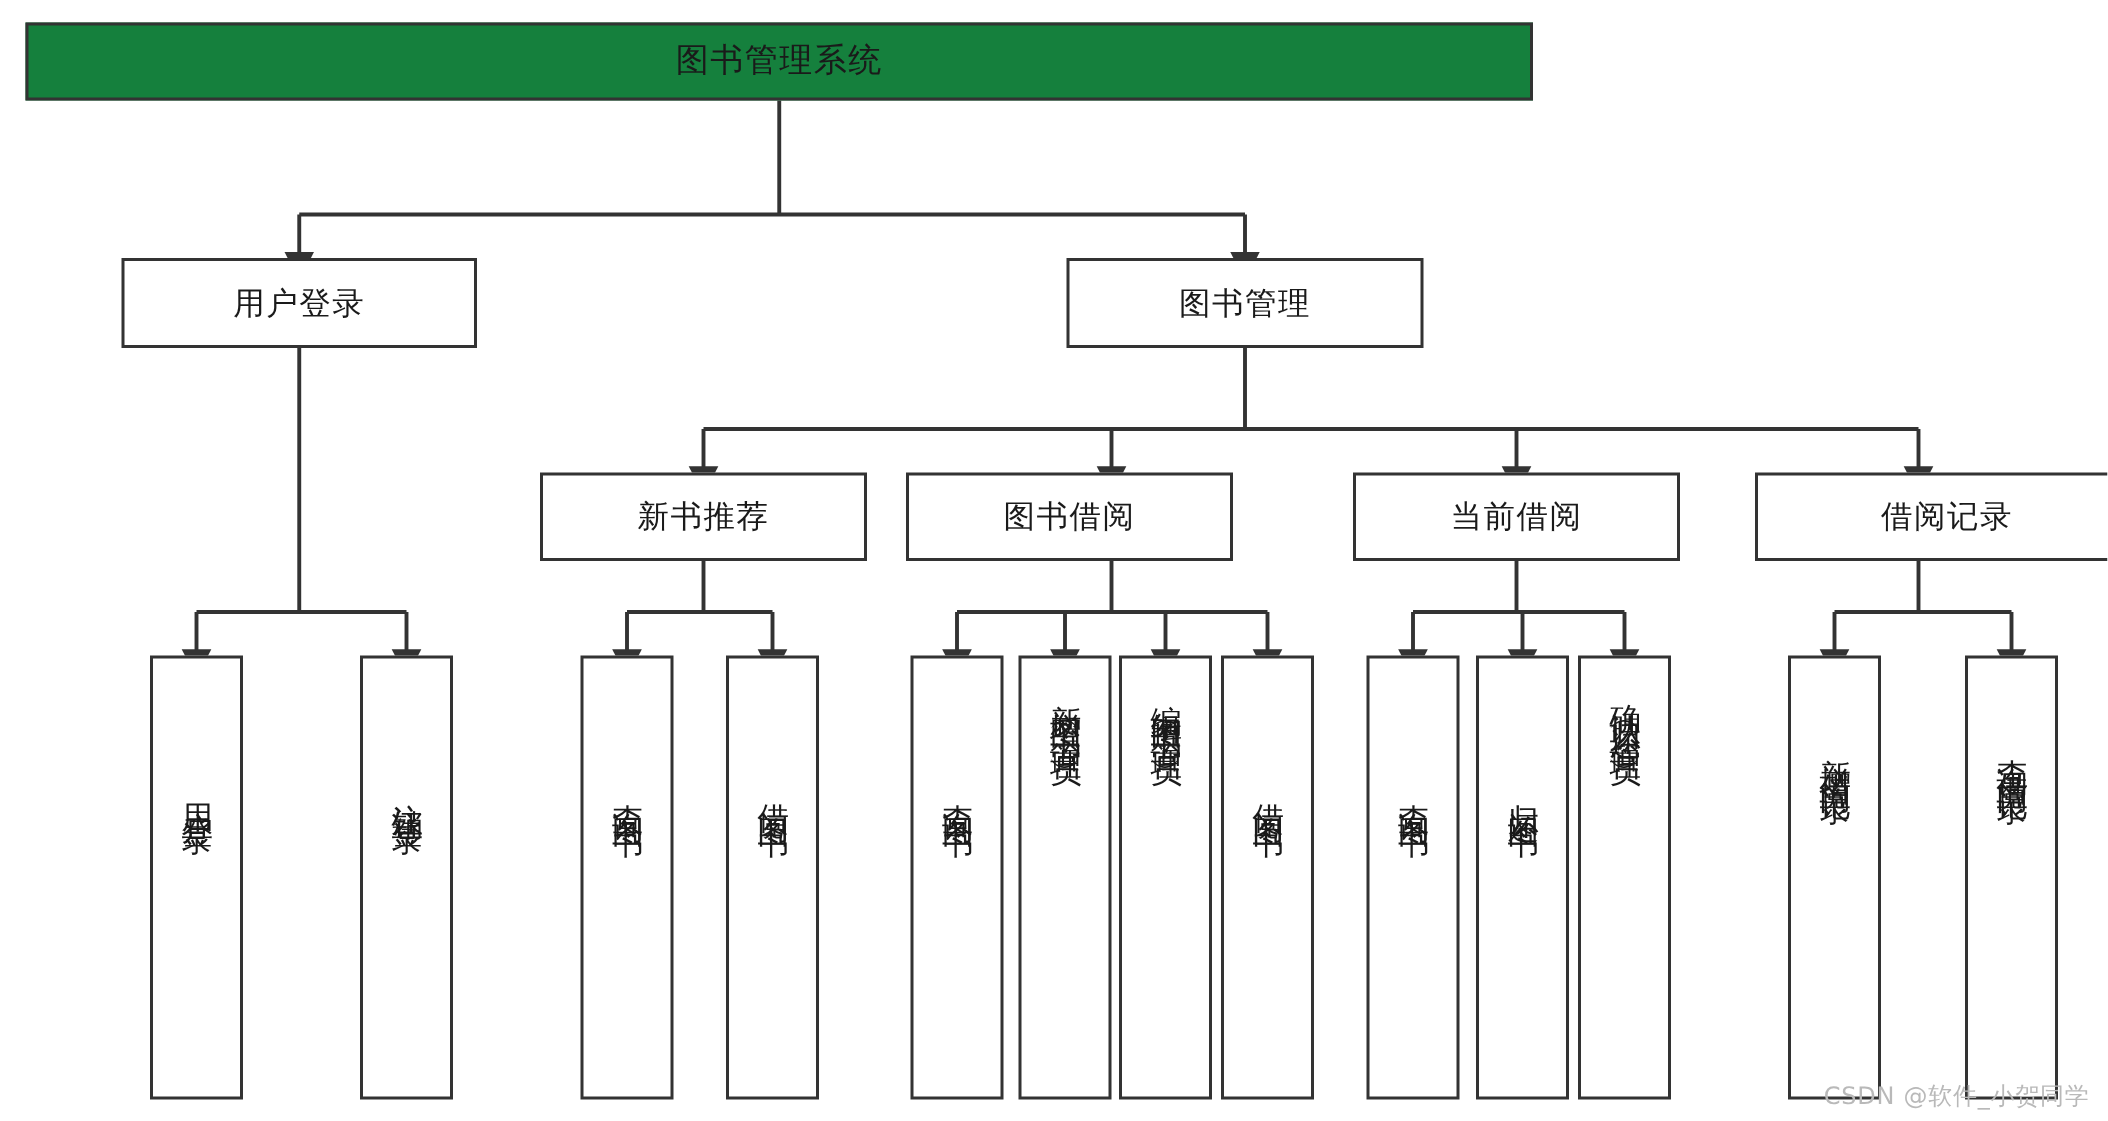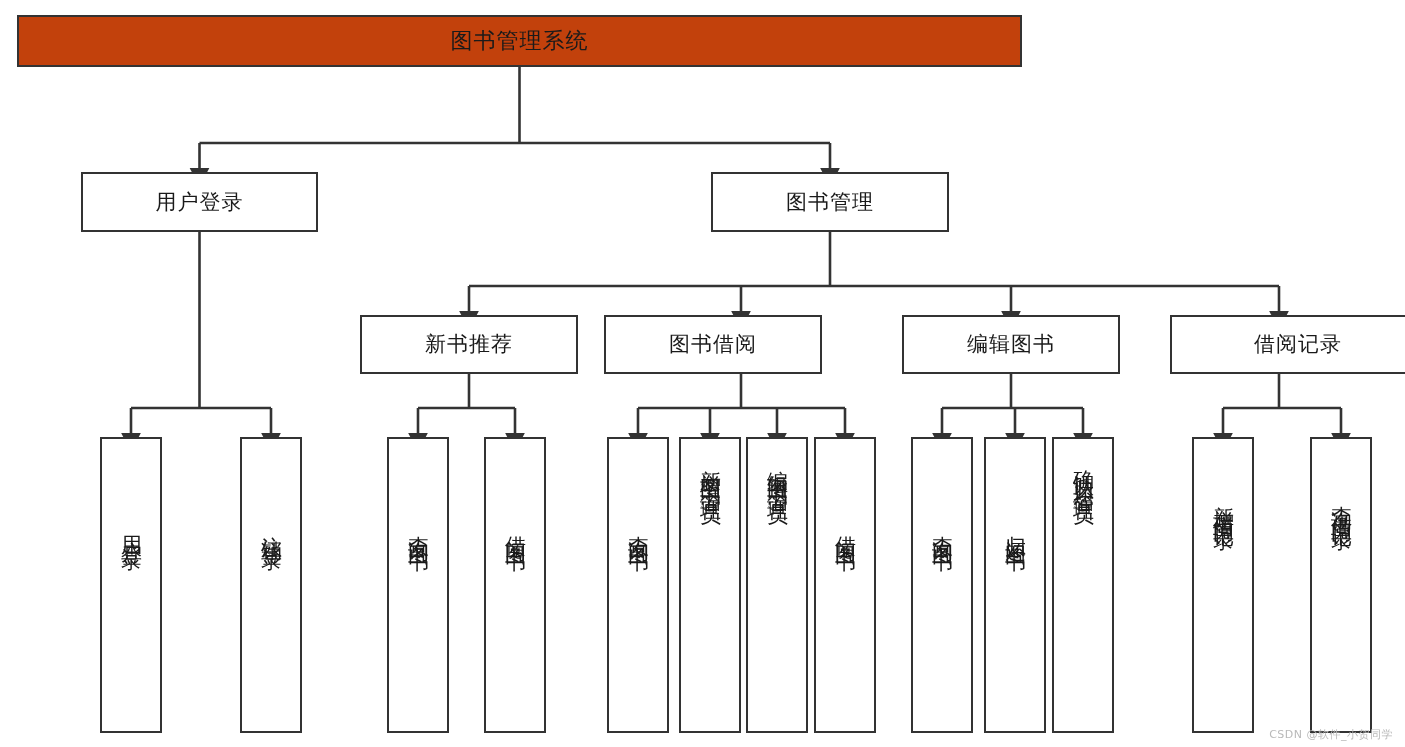--- a/index.html
+++ b/index.html
@@ -58,21 +58,21 @@
   .node.vertical.mid .node-label{
     margin-top:66px;
   }
   .node.vertical.mid2 .node-label{
     margin-top:36px;
   }
   .watermark{
     position:absolute;
     right:12px;
     bottom:5px;
-    font-size:11px;
+    font-size:16px;
     color:#b9b9b9;
     letter-spacing:0.5px;
     z-index:6;
     white-space:nowrap;
   }
 </style>
 </head>
 <body>
 
 <div id="diagram-root">
@@ -114,37 +114,37 @@
         <path d="M1015,408 L1015,436" marker-end="url(#arrow)"></path>
         <path d="M1083,408 L1083,436" marker-end="url(#arrow)"></path>
         <path d="M1279,374 L1279,408"></path>
         <path d="M1223,408 L1341,408"></path>
         <path d="M1223,408 L1223,436" marker-end="url(#arrow)"></path>
         <path d="M1341,408 L1341,436" marker-end="url(#arrow)"></path>
       </g>
   </svg>
 
   <div id="node-layer">
-      <div class="node root" style="left: 17px; top: 15px; width: 1005px; height: 52px; border-color: rgb(51, 51, 51); background: #c2410c;">
+      <div class="node root" style="left: 17px; top: 15px; width: 1005px; height: 52px; border-color: rgb(51, 51, 51); background: #15803d;">
         <span class="node-label">图书管理系统</span>
       </div>
       <div class="node" style="left: 81px; top: 172px; width: 237px; height: 60px; border-color: rgb(51, 51, 51); background: rgb(255, 255, 255);">
         <span class="node-label">用户登录</span>
       </div>
       <div class="node" style="left: 711px; top: 172px; width: 238px; height: 60px; border-color: rgb(51, 51, 51); background: rgb(255, 255, 255);">
         <span class="node-label">图书管理</span>
       </div>
       <div class="node" style="left: 360px; top: 315px; width: 218px; height: 59px; border-color: rgb(51, 51, 51); background: rgb(255, 255, 255);">
         <span class="node-label">新书推荐</span>
       </div>
       <div class="node" style="left: 604px; top: 315px; width: 218px; height: 59px; border-color: rgb(51, 51, 51); background: rgb(255, 255, 255);">
         <span class="node-label">图书借阅</span>
       </div>
       <div class="node" style="left: 902px; top: 315px; width: 218px; height: 59px; border-color: rgb(51, 51, 51); background: rgb(255, 255, 255);">
-        <span class="node-label">编辑图书</span>
+        <span class="node-label">当前借阅</span>
       </div>
       <div class="node" style="left: 1170px; top: 315px; width: 256px; height: 59px; border-color: rgb(51, 51, 51); background: rgb(255, 255, 255);">
         <span class="node-label">借阅记录</span>
       </div>
       <div class="node vertical mid" style="left: 100px; top: 437px; width: 62px; height: 296px; border-color: rgb(51, 51, 51); background: rgb(255, 255, 255);">
         <span class="node-label">用户登录</span>
       </div>
       <div class="node vertical mid" style="left: 240px; top: 437px; width: 62px; height: 296px; border-color: rgb(51, 51, 51); background: rgb(255, 255, 255);">
         <span class="node-label">注销登录</span>
       </div>

